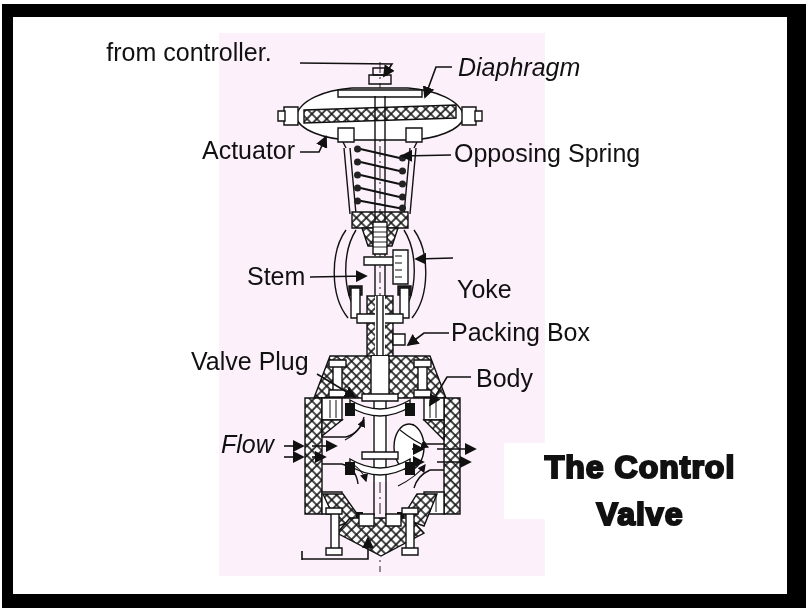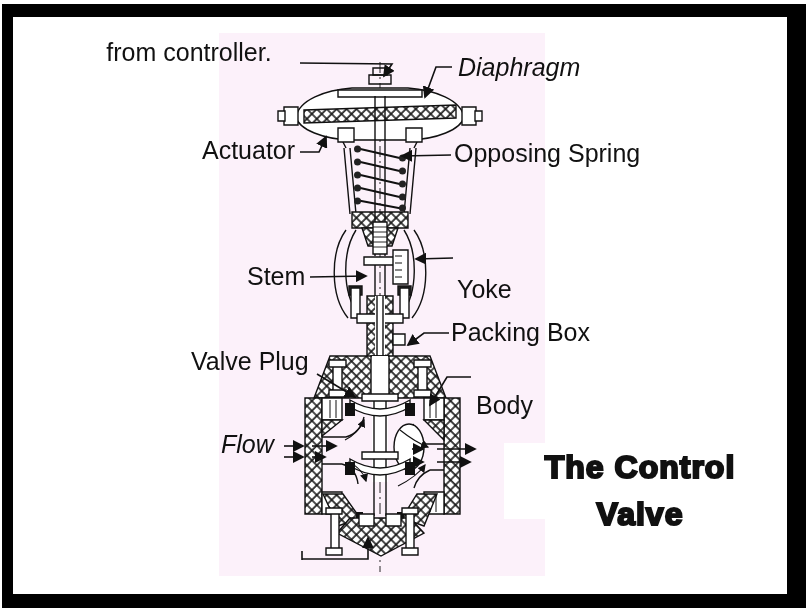--- a/index.html
+++ b/index.html
@@ -205,21 +205,21 @@
   <div class="label center" style="left:75px;top:37px;width:228px;">
     <div>from controller.</div>
   </div>
   <div class="label" style="left:458px;top:52px;font-style:italic;">Diaphragm</div>
   <div class="label" style="left:202px;top:135px;">Actuator</div>
   <div class="label" style="left:454px;top:138px;">Opposing Spring</div>
   <div class="label" style="left:247px;top:261px;text-align:center;">Stem</div>
   <div class="label" style="left:457px;top:244px;margin-top:30px;">Yoke</div>
   <div class="label" style="left:451px;top:317px;">Packing Box</div>
   <div class="label" style="left:191px;top:346px;">Valve Plug</div>
-  <div class="label" style="left:476px;top:363px;margin-top:27px;">Body</div>
+  <div class="label" style="left:476px;top:363px;">Body</div>
   <div class="label" style="left:221px;top:429px;font-style:italic;">Flow</div>
 
   <div class="title">
     <div>The Control</div>
     <div>Valve</div>
   </div>
 
   <div class="frame" style="border-color: rgb(0, 0, 0);"></div>
 </div>
 

